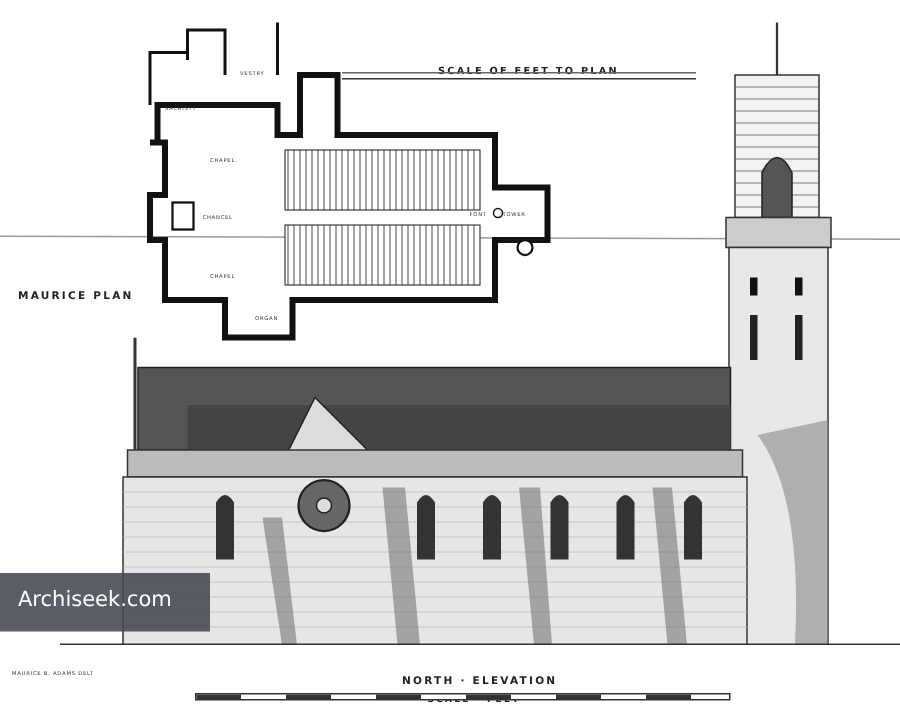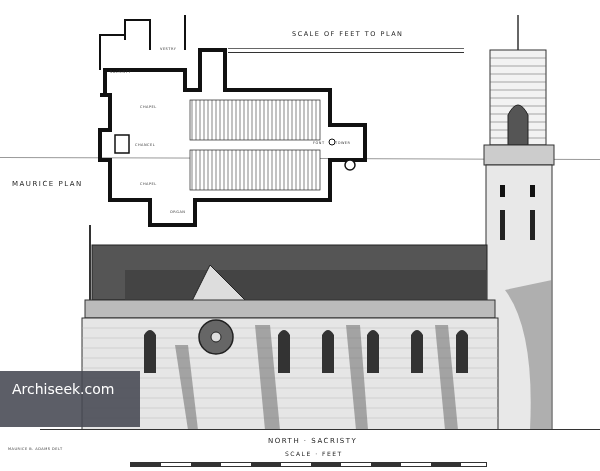--- a/index.html
+++ b/index.html
@@ -1,21 +1,21 @@
 <!DOCTYPE html>
 <html><head>
 <meta charset="utf-8">
 <style>
   html,body{margin:0;padding:0;background:#fff;}
   body{width:600px;height:471px;position:relative;overflow:hidden;font-family:"DejaVu Sans",sans-serif;color:#111;}
   .abs{position:absolute;}
-  .label{font-size:7px;letter-spacing:1.5px;font-weight:normal;color:#222;}
+  .label{font-size:7px;letter-spacing:1.5px;font-weight:bold;color:#222;margin-top:13px;}
   .tiny{font-size:3.5px;letter-spacing:.5px;color:#333;}
   .hline{position:absolute;height:1px;background:#888;}
-  .watermark{position:absolute;left:0;top:371px;width:140px;height:56px;background:rgba(70,72,82,0.88);}
+  .watermark{position:absolute;left:0;top:382px;width:140px;height:39px;background:rgba(70,72,82,0.88);}
   .watermark span{position:absolute;left:12px;top:10px;color:#fff;font-family:"DejaVu Sans",sans-serif;font-size:14px;}
 </style>
 </head>
 <body>
 
 <div class="hline" style="left:0;top:158px;width:600px;background:#999;transform:rotate(0.2deg);"></div>
 
 <svg class="abs" style="left:95px;top:10px" width="280" height="220" viewBox="0 0 280 220">
   <g fill="none" stroke="#111" stroke-width="4">
     <path d="M5 85 H15 V120 H5 V150 H15 V190 H55 V215 H100 V190 H235 V150 H270 V115 H235 V80 H130 V40 H105 V80 H90 V60 H10 V85"></path>
@@ -92,16 +92,16 @@
     <path d="M355 100 L365 205 H378 L368 100 Z"></path>
   </g>
   <line x1="10" y1="0" x2="10" y2="75" stroke="#333" stroke-width="2"></line>
 </svg>
 <div class="abs" style="left:40px;top:429px;width:560px;height:1px;background:#333"></div>
 
 <div class="watermark">
   <span>Archiseek.com</span>
 </div>
 
-<span class="abs label" style="left:268px;top:437px">NORTH · SACRISTY</span>
+<span class="abs label" style="left:268px;top:437px">NORTH · ELEVATION</span>
 <span class="abs label" style="left:285px;top:450px;font-size:6px">SCALE · FEET</span>
 <span class="abs tiny" style="left:8px;top:447px">MAURICE B. ADAMS DELT</span>
 <div class="abs" style="left:130px;top:462px;width:355px;height:3px;border:1px solid #333;background:repeating-linear-gradient(90deg,#333 0 30px,#fff 30px 60px);"></div>
 
 </body></html>

